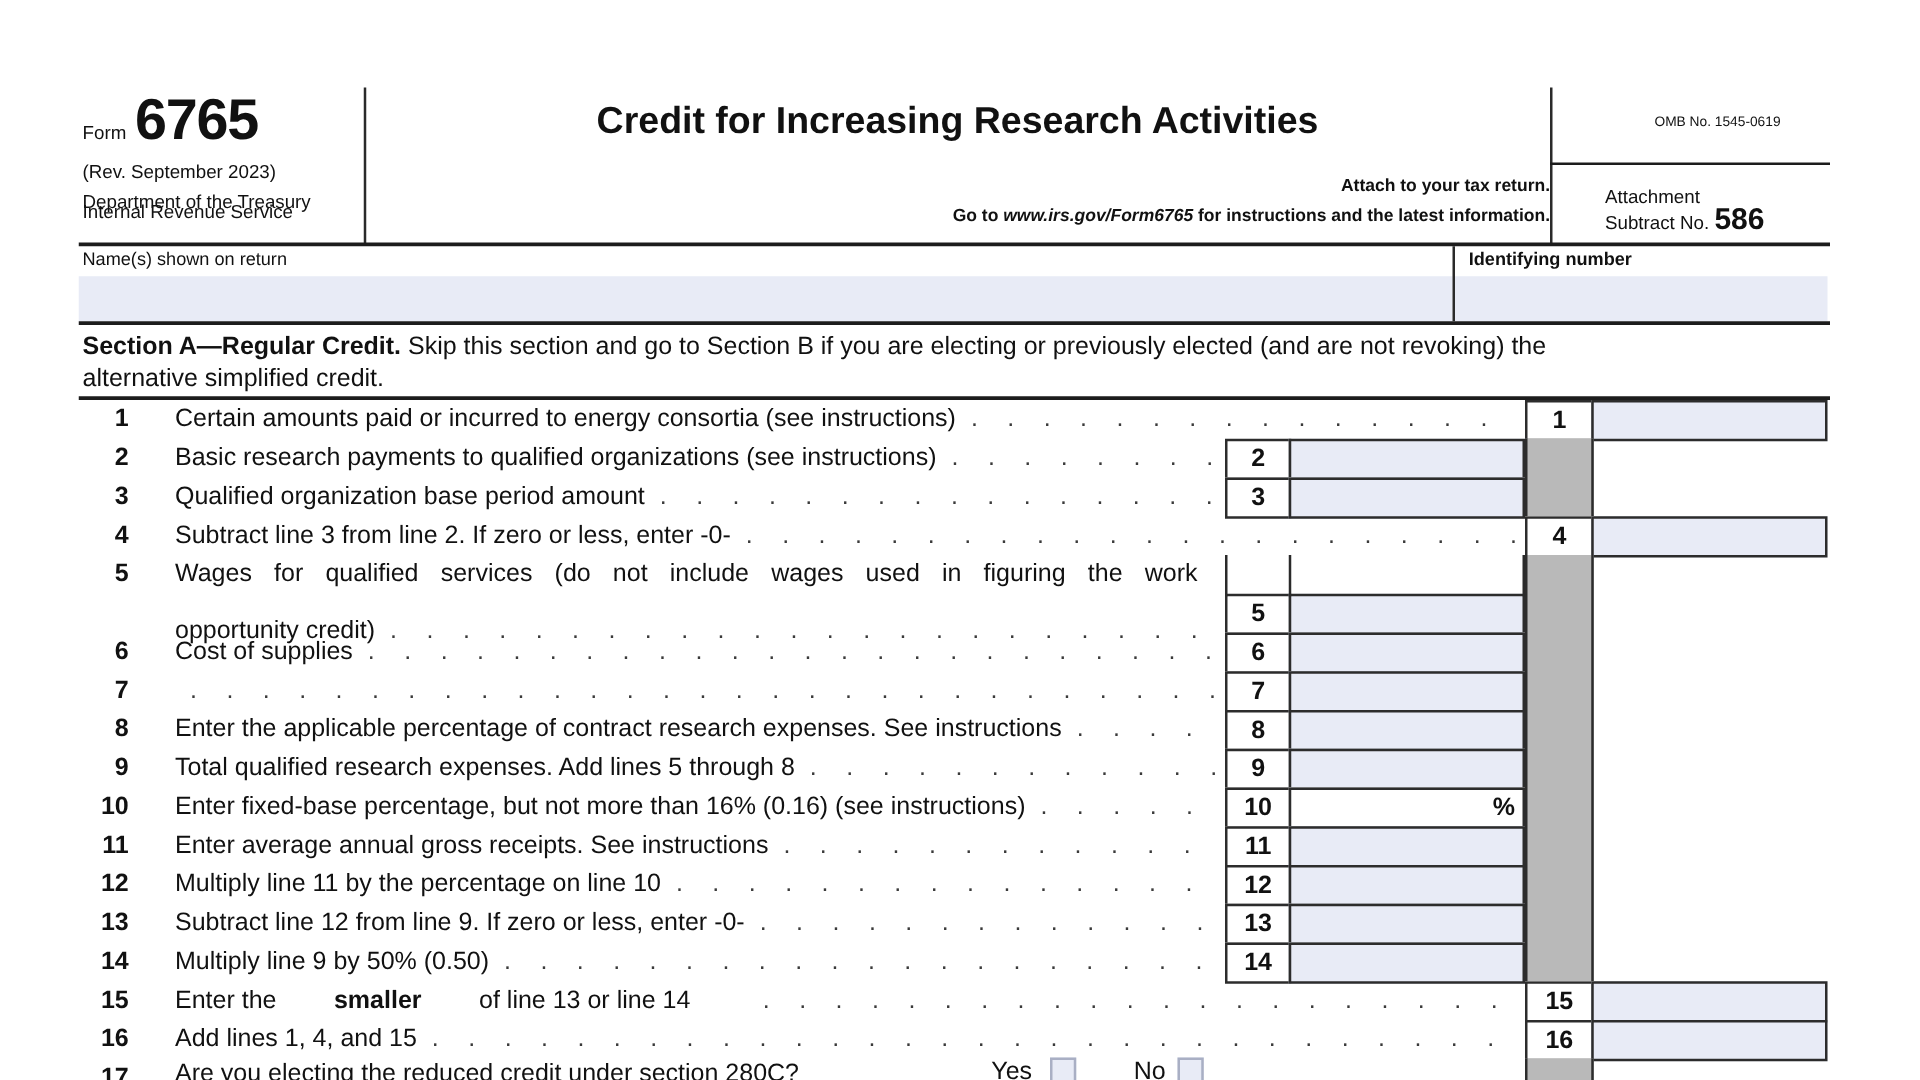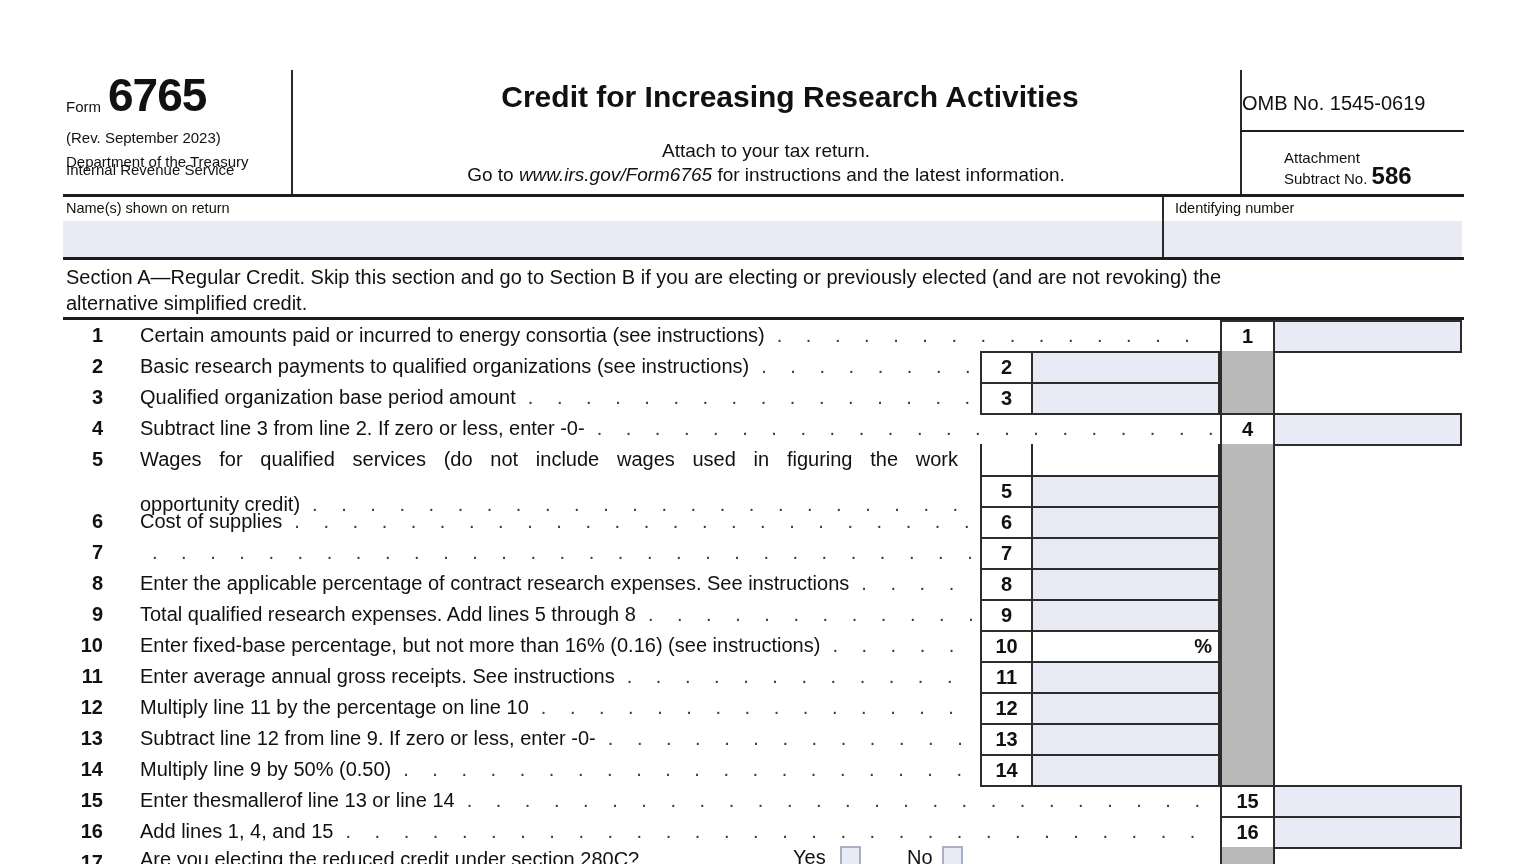--- a/index.html
+++ b/index.html
@@ -5,27 +5,27 @@
   html,body{margin:0;padding:0;background:#fff;}
   #page{position:relative;width:1536px;height:864px;overflow:hidden;background:#ffffff;
         font-family:"Liberation Sans","DejaVu Sans",sans-serif;color:#111;}
   .abs{position:absolute;}
   .hline{position:absolute;background:#1c1c1c;}
   .vline{position:absolute;background:#2a2a2a;}
   
   .form-word{font-size:15px;}
   .form-num{font-size:46px;font-weight:bold;letter-spacing:-1px;line-height:46px;}
   .small{font-size:15px;line-height:20px;}
-  .title{font-size:30px;font-weight:bold;text-align:center;margin-left:24px;}
-  .sub{font-size:19px;font-weight:normal;text-align:center;}
+  .title{font-size:30px;font-weight:bold;text-align:center;}
+  .sub{font-size:14px;font-weight:bold;text-align:right;}
   .sub i{font-style:italic;}
-  .omb{font-size:20px;}
+  .omb{font-size:11px;text-align:center;margin-left:22px;}
   .seqnum{font-size:24px;font-weight:bold;}
   .lbl{font-size:14.5px;}
-  .bold{font-weight:normal;}
+  .bold{font-weight:bold;}
   .inputfield{position:absolute;background:#e8ebf6;}
   
   .secA{font-size:20px;line-height:26px;}
   .row{position:absolute;left:63px;width:1400px;}
   .lnum{position:absolute;left:0px;width:40px;text-align:right;font-weight:bold;
         font-size:20px;line-height:31px;}
   .descwrap{position:absolute;left:77px;top:0;display:flex;align-items:baseline;overflow:hidden;}
   .desc{font-size:20px;line-height:31px;white-space:nowrap;flex:none;}
   .leader{flex:1 1 auto;overflow:hidden;white-space:nowrap;font-size:20px;line-height:31px;
           letter-spacing:9px;margin-left:12px;color:#3a3a3a;}
@@ -201,21 +201,21 @@
         <span class="lnum" style="position: absolute; left: 0px; width: 40px;">14</span>
         <div class="descwrap" style="top:0;width:832px;">
           <span class="desc">Multiply line 9 by 50% (0.50)</span>
           <span class="leader">. . . . . . . . . . . . . . . . . . . . . . . . . . . . . . . . . . . . . . . . . . . . . . . . . .</span>
         </div>
       </div>
       <div class="numbox" style="left:980px;top:754px;width:53px;height:33px;">14</div>
       <div class="amtfield" style="left:1031px;top:754px;width:189px;height:33px;"></div>
       <div class="row" style="top:785px;height:31px;">
         <span class="lnum" style="position: absolute; left: 0px; width: 40px;">15</span>
-        <div class="descwrap" style="top:0;width:1072px;">
+        <div class="descwrap" style="top:0;width:1072px;gap:46px;">
           <span class="desc">Enter the </span>
           <span class="desc bold">smaller</span>
           <span class="desc"> of line 13 or line 14</span>
           <span class="leader">. . . . . . . . . . . . . . . . . . . . . . . . . . . . . . . . . . . . . . . . . . . . . . . . . .</span>
         </div>
       </div>
       <div class="numbox" style="left:1220px;top:785px;width:55px;height:33px;">15</div>
       <div class="amtfield" style="left:1273px;top:785px;width:189px;height:33px;"></div>
       <div class="row" style="top:816px;height:31px;">
         <span class="lnum" style="position: absolute; left: 0px; width: 40px;">16</span>

